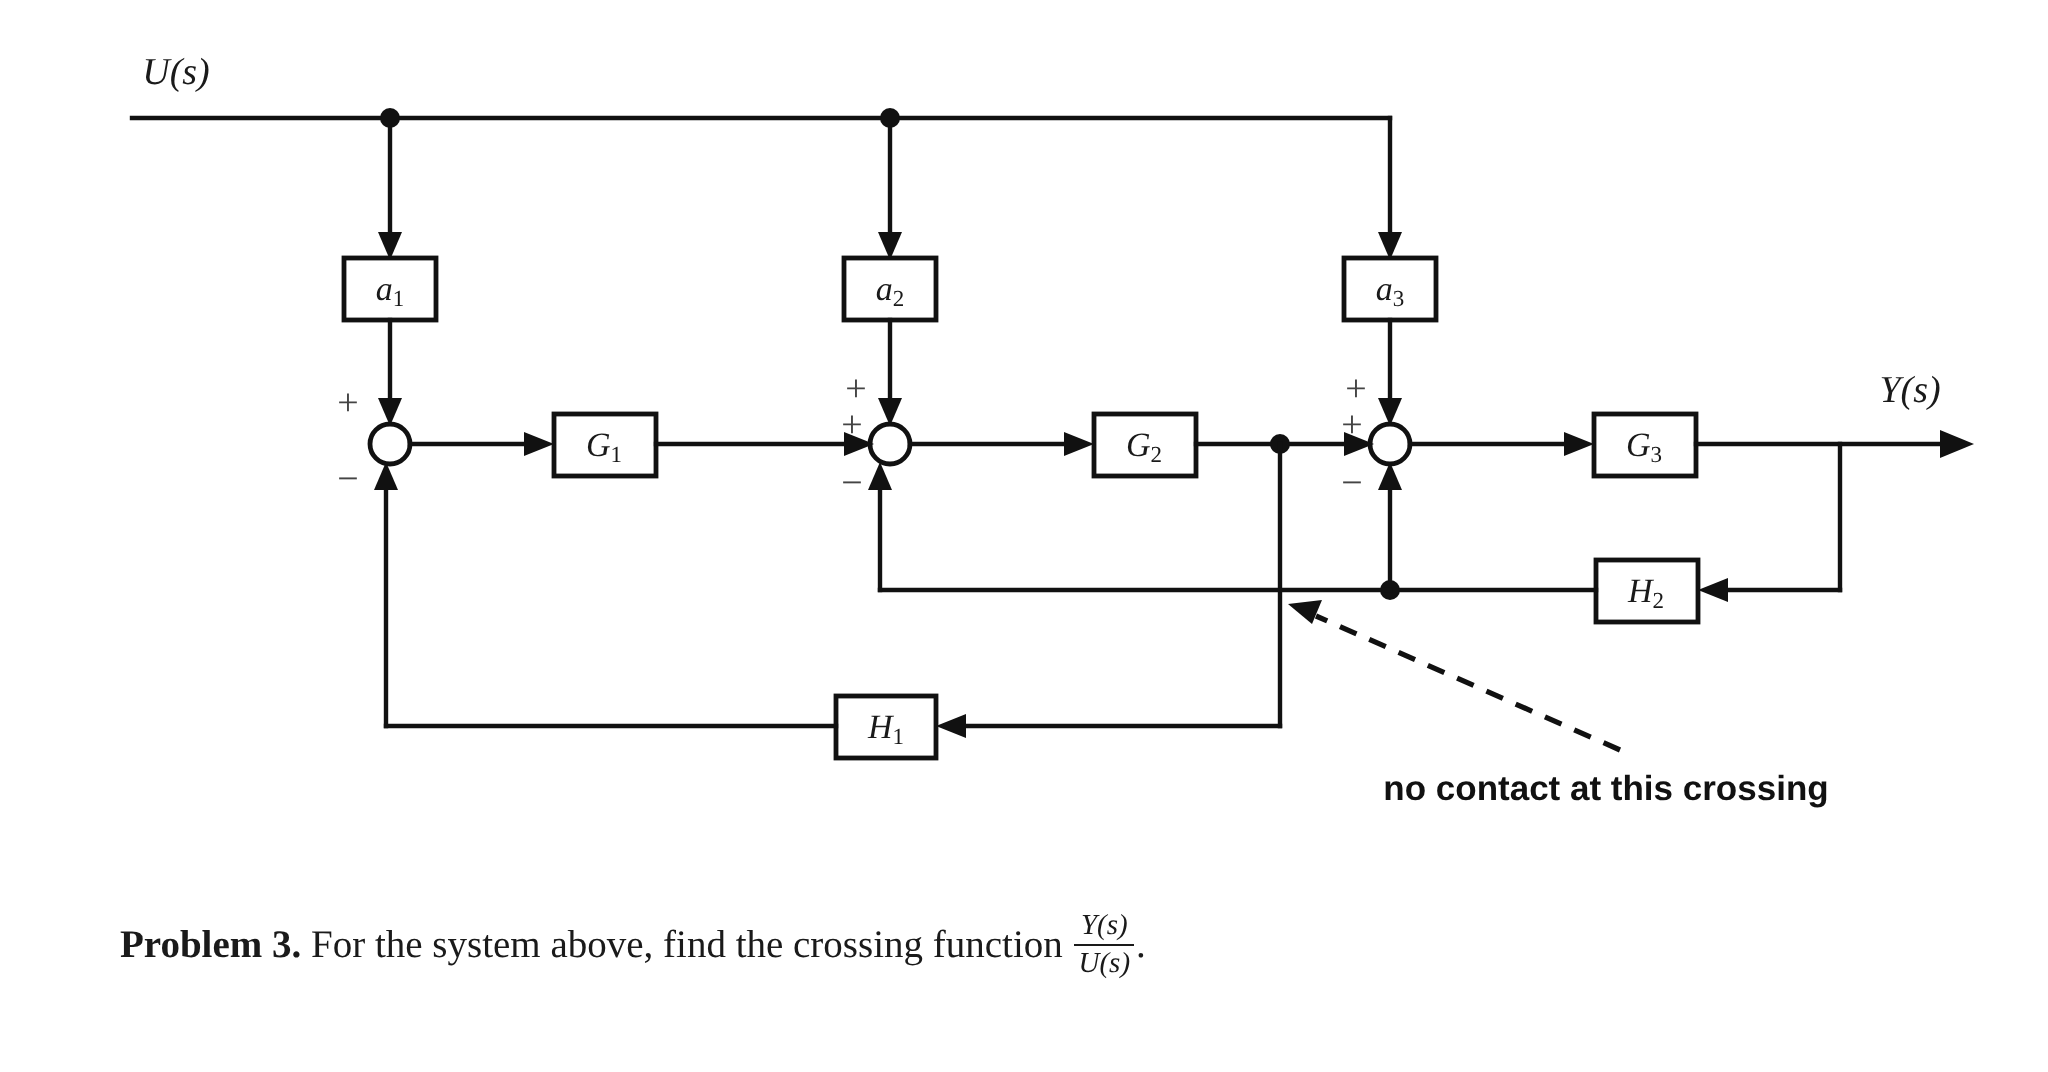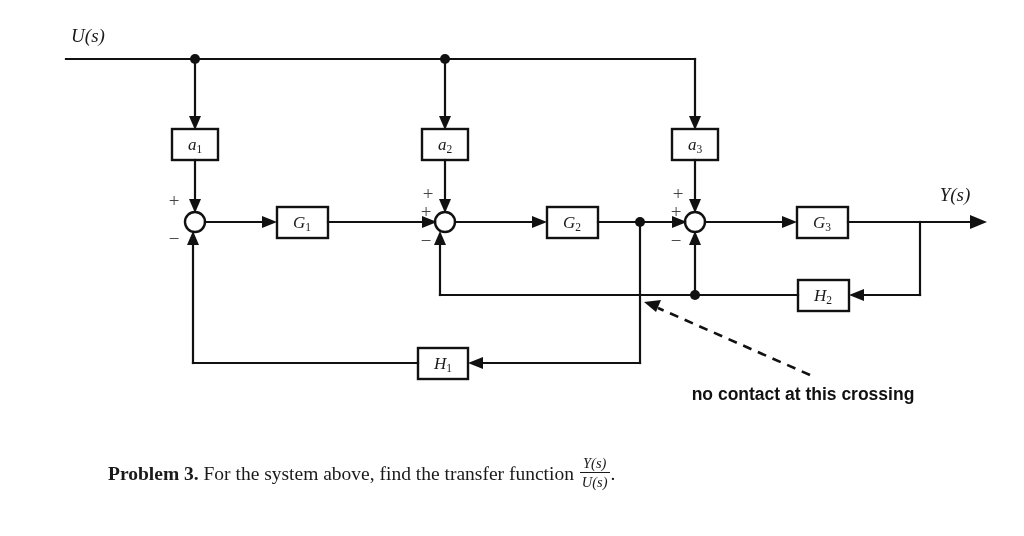--- a/index.html
+++ b/index.html
@@ -96,21 +96,20 @@
     top: 455px;
     width: 930px;
     font-family: "Liberation Serif", serif;
     font-size: 19.5px;
     color: #1a1a1a;
     line-height: 1.35;
     white-space: nowrap;
   }
   #problem-statement .plabel {
     font-weight: bold;
-    margin-left: 48px;
   }
   .frac {
     display: inline-block;
     vertical-align: -0.52em;
     text-align: center;
     font-size: 14.5px;
     line-height: 1.12;
     margin: 0 1px;
   }
   .frac .num {
@@ -231,18 +230,18 @@
 
   <path class="dashed-line" d="M 810 375 L 658 308"></path>
   <polygon class="arrowhead" points="644,302 661,300 656,312"></polygon>
   <text class="note-text" x="803" y="400">no contact at this crossing</text>
 
 </svg>
 </div>
 
 <div id="problem-statement">
   <span class="plabel">Problem 3.</span>
-  <span>For the system above, find the transfer function</span>
+  <span>For the system above, find the crossing function</span>
   <span class="frac">
     <span class="num">Y(s)</span>
     <span class="den">U(s)</span>
   </span><span>.</span>
 </div>
 
 </body></html>

